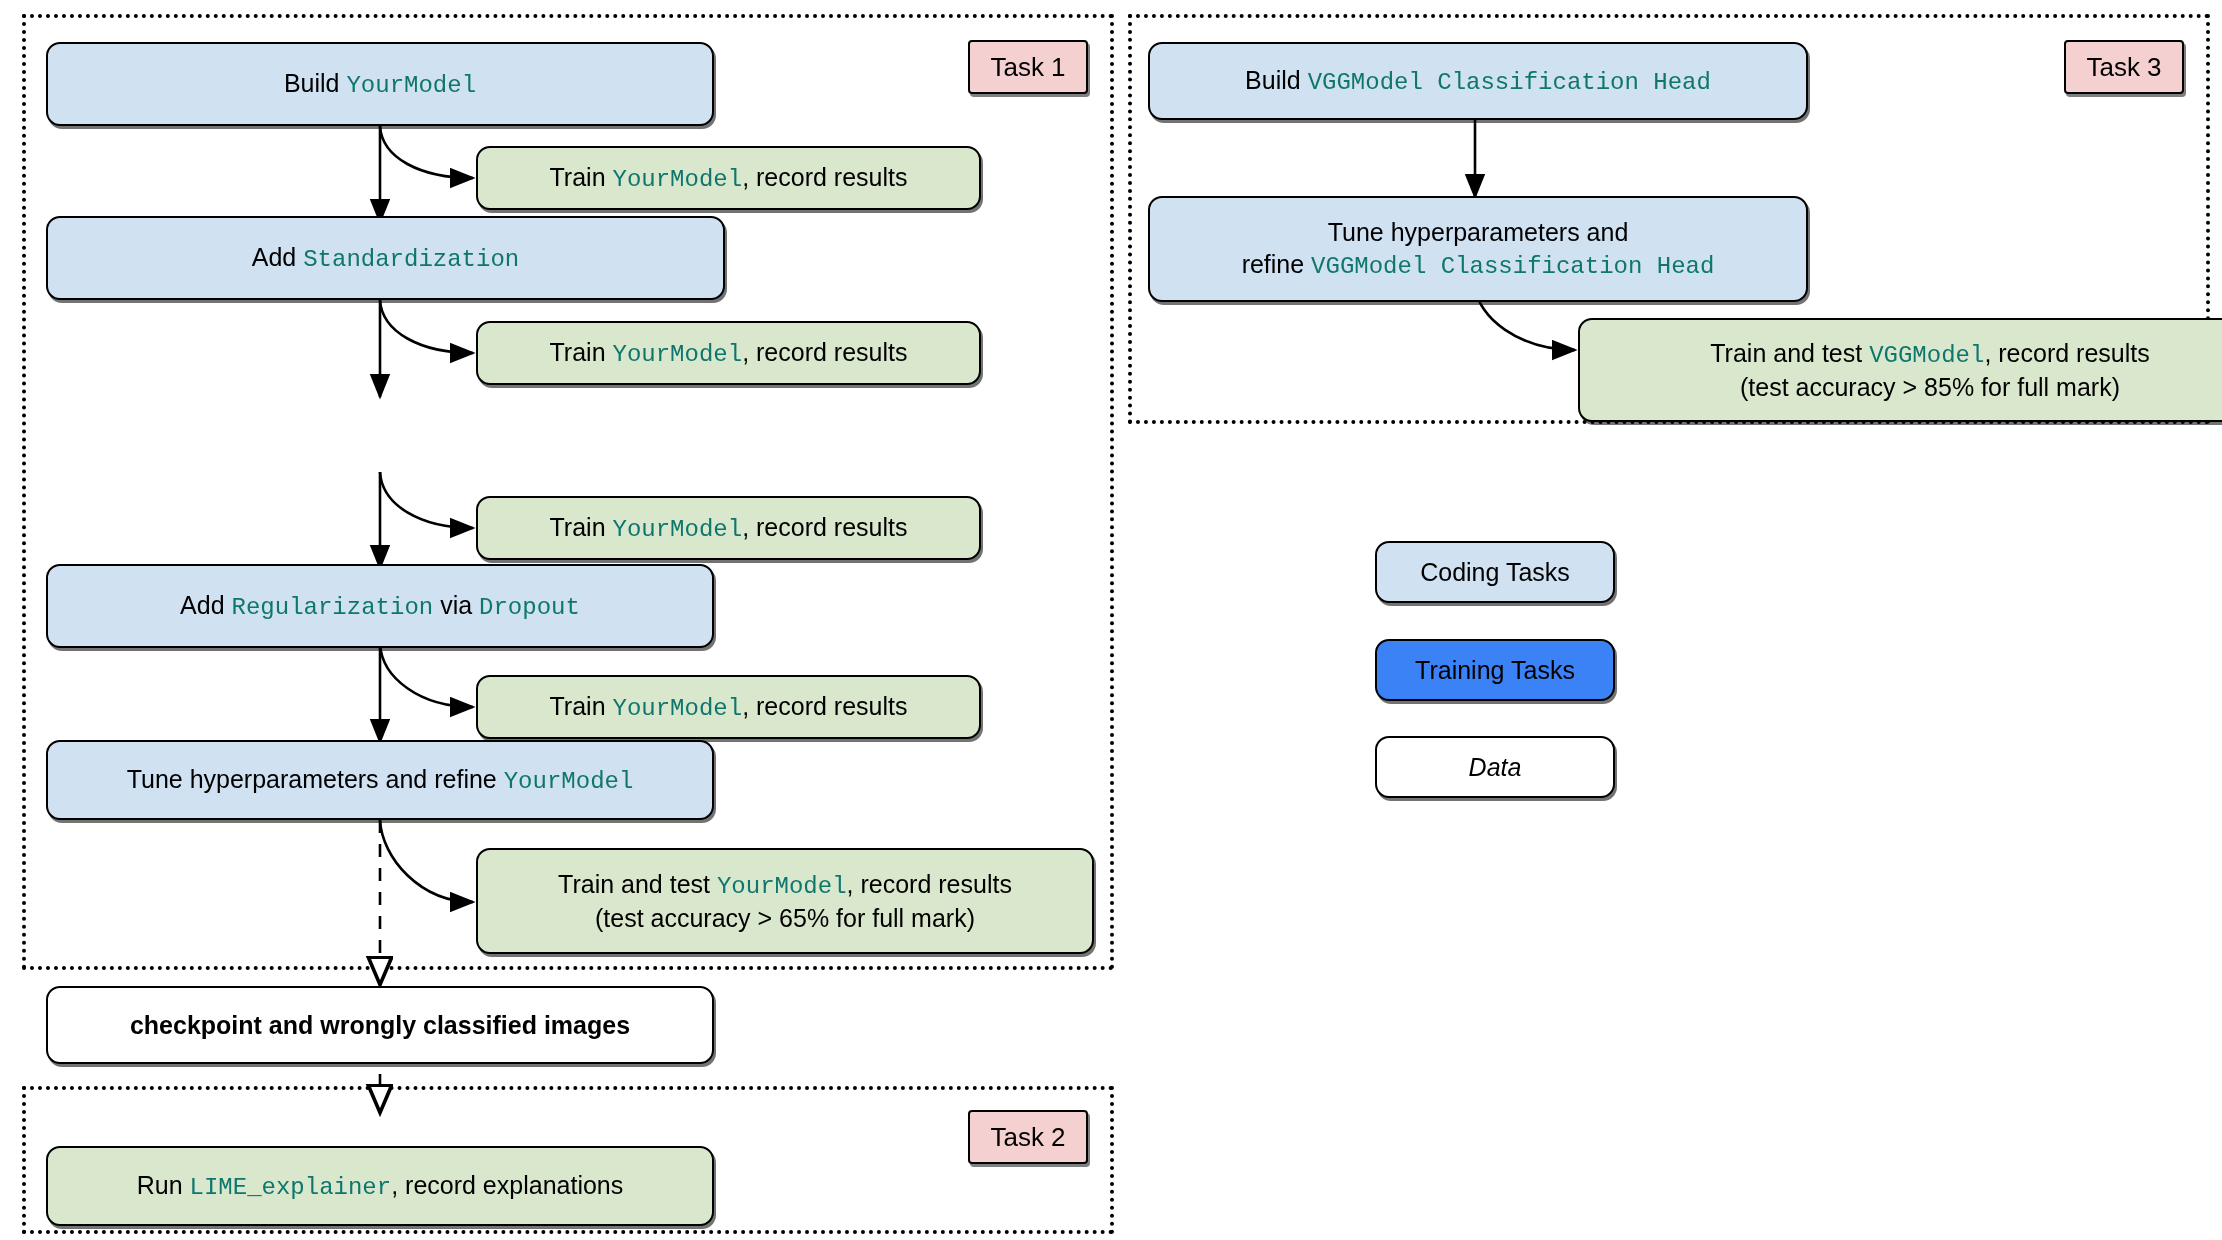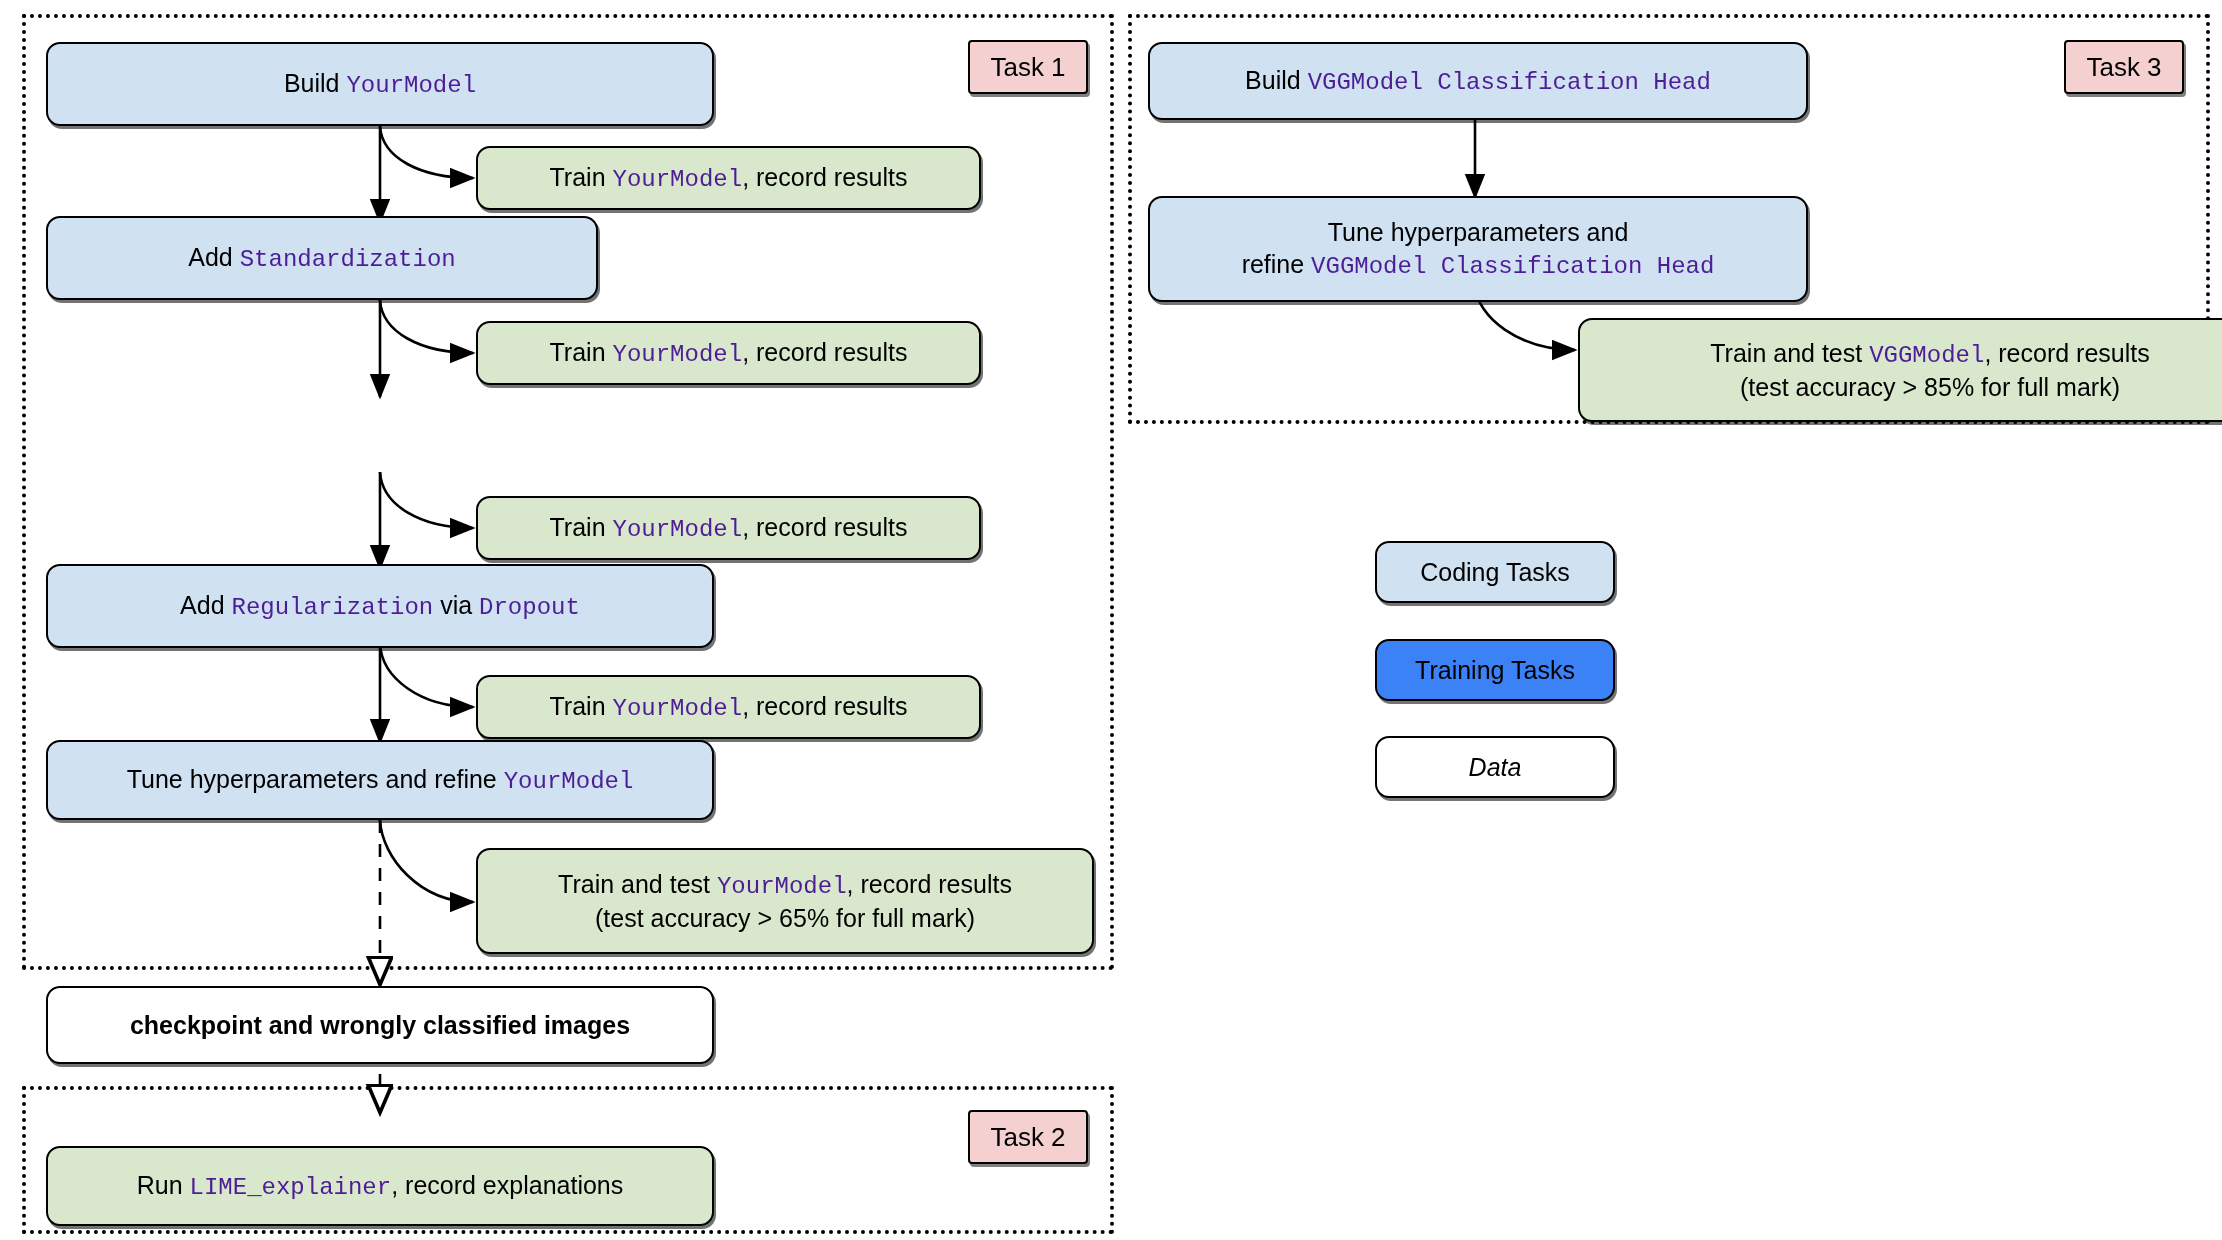--- a/index.html
+++ b/index.html
@@ -42,21 +42,21 @@
     padding: 4px 12px;
     box-shadow: 2px 3px 0 rgba(0,0,0,0.55);
   }
   .node.coding   { background: #d0e1f2; }
   .node.training { background: #d9e7cd; }
   .node.data     { background: #ffffff; }
 
   .node .mono {
     font-family: "Liberation Mono", "DejaVu Sans Mono", monospace;
     font-size: 24px;
-    color: #4c1d95;
+    color: #0f766e;
   }
 
   
   .badge {
     position: absolute;
     box-sizing: border-box;
     background: #f5d0d0;
     border: 2.5px solid #000000;
     border-radius: 4px;
     display: flex;
@@ -135,21 +135,21 @@
       <span>Build </span><span class="mono">YourModel</span>
     </span>
   </div>
 
   <div class="node training" style="left:476px; top:146px; width:505px; height:64px;">
     <span>
       <span>Train </span><span class="mono">YourModel</span><span>, record results</span>
     </span>
   </div>
 
-  <div class="node coding" style="left:46px; top:216px; width:552px; height:84px;">
+  <div class="node coding" style="left:46px; top:216px; width:679px; height:84px;">
     <span>
       <span>Add </span><span class="mono">Standardization</span>
     </span>
   </div>
 
   <div class="node training" style="left:476px; top:321px; width:505px; height:64px;">
     <span>
       <span>Train </span><span class="mono">YourModel</span><span>, record results</span>
     </span>
   </div>

